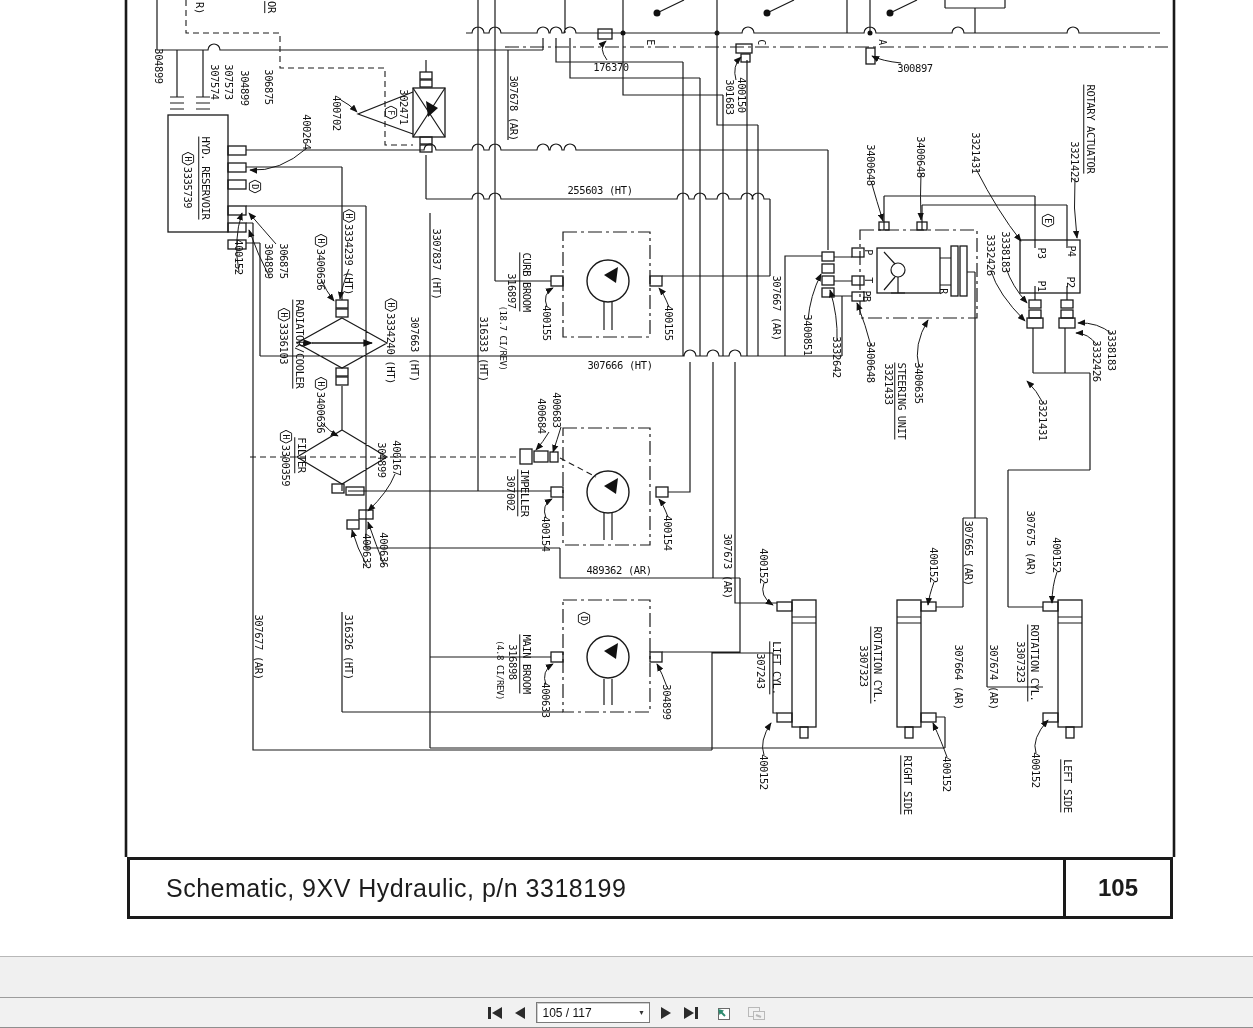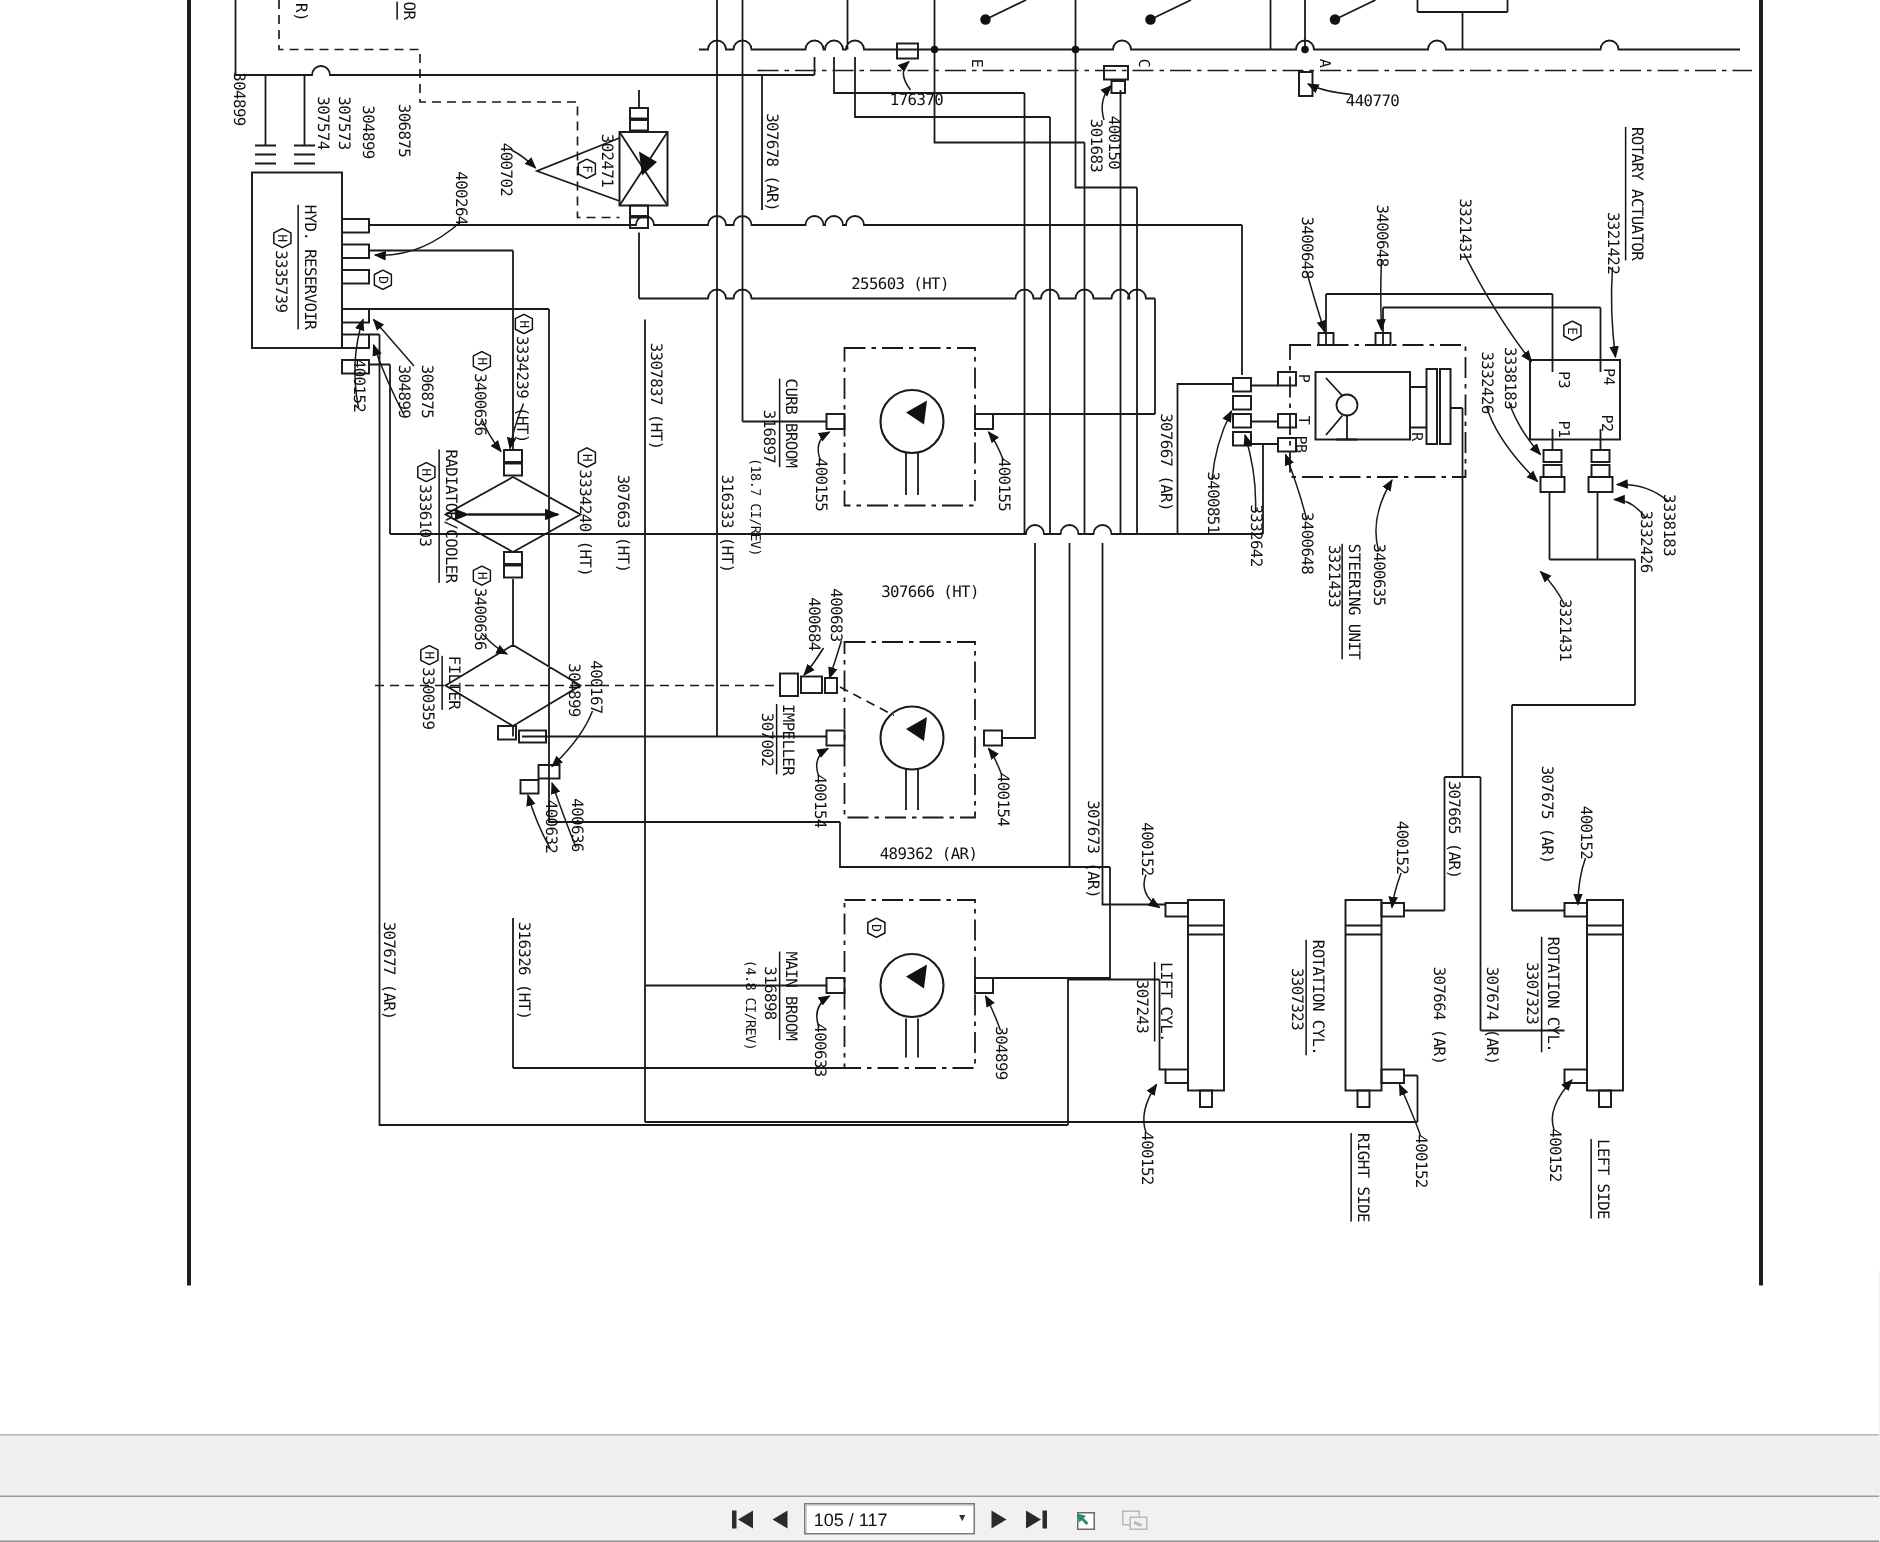--- a/index.html
+++ b/index.html
@@ -295,31 +295,31 @@
       <div class="lbl" style="left: 384px; top: 550px; transform: translate(-50%, -50%) rotate(90deg);">400636</div>
       <div class="lbl" style="left: 367px; top: 551px; transform: translate(-50%, -50%) rotate(90deg);">400632</div>
       <div class="lbl" style="left: 349px; top: 647px; transform: translate(-50%, -50%) rotate(90deg);">316326 (HT)</div>
       <div class="lbl" style="left: 259px; top: 647px; transform: translate(-50%, -50%) rotate(90deg);">307677 (AR)</div>
       <div class="lbl" style="left: 437px; top: 264px; transform: translate(-50%, -50%) rotate(90deg);">3307837 (HT)</div>
       <div class="lbl" style="left: 484px; top: 349px; transform: translate(-50%, -50%) rotate(90deg);">316333 (HT)</div>
       <div class="lbl" style="left: 514px; top: 108px; transform: translate(-50%, -50%) rotate(90deg);">307678 (AR)</div>
       <div class="lbl" style="left: 611px; top: 67px; transform: translate(-50%, -50%) rotate(0deg);">176370</div>
       <div class="lbl" style="left: 742px; top: 95px; transform: translate(-50%, -50%) rotate(90deg);">400150</div>
       <div class="lbl" style="left: 730px; top: 97px; transform: translate(-50%, -50%) rotate(90deg);">301683</div>
-      <div class="lbl" style="left: 915px; top: 68px; transform: translate(-50%, -50%) rotate(0deg);">440770</div>
+      <div class="lbl" style="left: 915px; top: 68px; transform: translate(-50%, -50%) rotate(0deg);">300897</div>
       <div class="lbl" style="left: 650px; top: 42px; font-size: 10px; transform: translate(-50%, -50%) rotate(90deg);">E</div>
       <div class="lbl" style="left: 761px; top: 42px; font-size: 10px; transform: translate(-50%, -50%) rotate(90deg);">C</div>
       <div class="lbl" style="left: 882px; top: 42px; font-size: 10px; transform: translate(-50%, -50%) rotate(90deg);">A</div>
       <div class="lbl" style="left: 600px; top: 190px; transform: translate(-50%, -50%) rotate(0deg);">255603 (HT)</div>
       <div class="lbl ul" style="left: 526px; top: 282px; transform: translate(-50%, -50%) rotate(90deg);">CURB BROOM</div>
       <div class="lbl" style="left: 512px; top: 291px; transform: translate(-50%, -50%) rotate(90deg);">316897</div>
       <div class="lbl" style="left: 502px; top: 338px; font-size: 9px; transform: translate(-50%, -50%) rotate(90deg);">(18.7 CI/REV)</div>
       <div class="lbl" style="left: 547px; top: 323px; transform: translate(-50%, -50%) rotate(90deg);">400155</div>
       <div class="lbl" style="left: 669px; top: 323px; transform: translate(-50%, -50%) rotate(90deg);">400155</div>
-      <div class="lbl" style="left: 620px; top: 395px; transform: translate(-50%, -50%) rotate(0deg);">307666 (HT)</div>
+      <div class="lbl" style="left: 620px; top: 365px; transform: translate(-50%, -50%) rotate(0deg);">307666 (HT)</div>
       <div class="lbl" style="left: 777px; top: 308px; transform: translate(-50%, -50%) rotate(90deg);">307667 (AR)</div>
       <div class="lbl" style="left: 808px; top: 335px; transform: translate(-50%, -50%) rotate(90deg);">3400851</div>
       <div class="lbl" style="left: 837px; top: 357px; transform: translate(-50%, -50%) rotate(90deg);">3332642</div>
       <div class="lbl" style="left: 871px; top: 362px; transform: translate(-50%, -50%) rotate(90deg);">3400648</div>
       <div class="lbl" style="left: 889px; top: 384px; transform: translate(-50%, -50%) rotate(90deg);">3321433</div>
       <div class="lbl ul" style="left: 901px; top: 401px; transform: translate(-50%, -50%) rotate(90deg);">STEERING UNIT</div>
       <div class="lbl" style="left: 919px; top: 383px; transform: translate(-50%, -50%) rotate(90deg);">3400635</div>
       <div class="lbl" style="left: 868px; top: 252px; font-size: 10px; transform: translate(-50%, -50%) rotate(90deg);">P</div>
       <div class="lbl" style="left: 868px; top: 280px; font-size: 10px; transform: translate(-50%, -50%) rotate(90deg);">T</div>
       <div class="lbl" style="left: 866px; top: 296px; font-size: 10px; transform: translate(-50%, -50%) rotate(90deg);">PB</div>
@@ -372,20 +372,24 @@
       <div class="lbl" style="left: 947px; top: 774px; transform: translate(-50%, -50%) rotate(90deg);">400152</div>
       <div class="lbl ul" style="left: 907px; top: 785px; transform: translate(-50%, -50%) rotate(90deg);">RIGHT SIDE</div>
       <div class="lbl" style="left: 1031px; top: 543px; transform: translate(-50%, -50%) rotate(90deg);">307675 (AR)</div>
       <div class="lbl" style="left: 1057px; top: 555px; transform: translate(-50%, -50%) rotate(90deg);">400152</div>
       <div class="lbl ul" style="left: 1034px; top: 663px; transform: translate(-50%, -50%) rotate(90deg);">ROTATION CYL.</div>
       <div class="lbl" style="left: 1021px; top: 662px; transform: translate(-50%, -50%) rotate(90deg);">3307323</div>
       <div class="lbl" style="left: 1036px; top: 770px; transform: translate(-50%, -50%) rotate(90deg);">400152</div>
       <div class="lbl ul" style="left: 1067px; top: 786px; transform: translate(-50%, -50%) rotate(90deg);">LEFT SIDE</div>
     </div>
 
+  <div class="titleblock">
+    <div class="ttl">Schematic, 9XV Hydraulic, p/n 3318199</div>
+    <div class="pagebox">105</div>
+  </div>
 
   <div class="band"></div>
 
   <div class="toolbar">
     <div class="nav">
       <button class="navbtn" title="">
         <span class="bar"></span>
           <span class="tri tri-l"></span>
       </button>
       <button class="navbtn">

